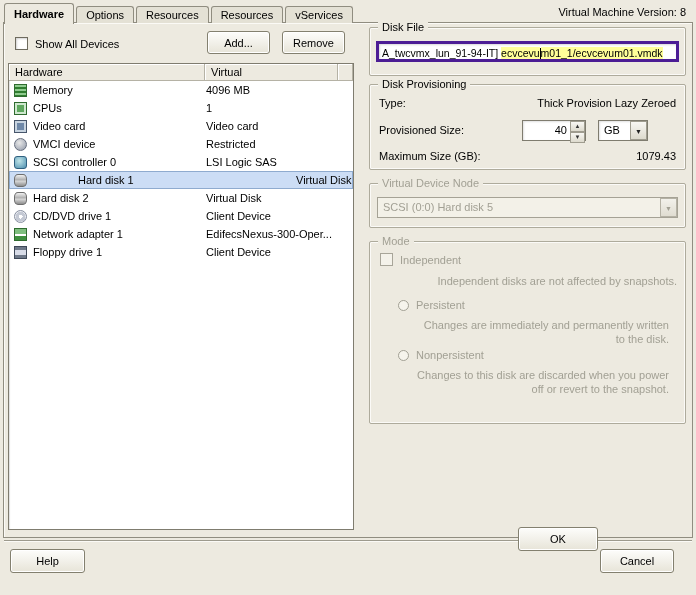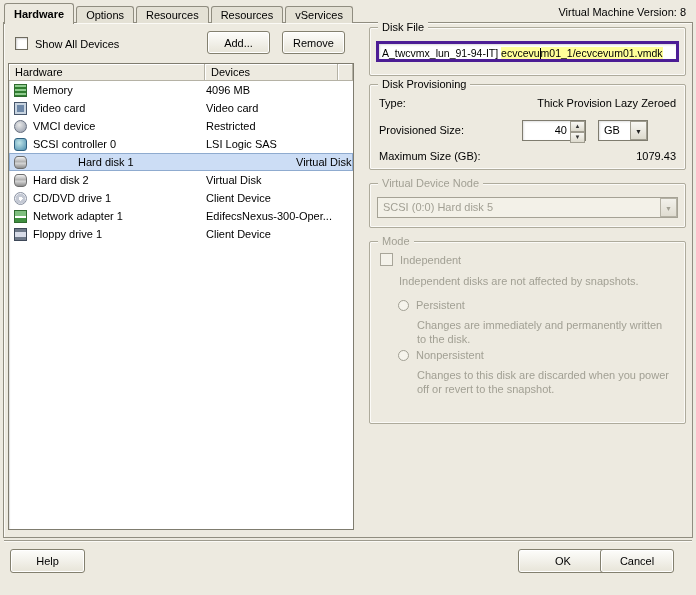--- a/index.html
+++ b/index.html
@@ -139,35 +139,35 @@
   
   .g-vdn { left:369px; top:183px; width:317px; height:45px; }
   .vdn-combo {
     position:absolute; left:7px; top:13px; right:7px; height:21px;
     background:#F3F1E8; border:1px solid #A5A295; display:flex; cursor:default;
   }
   .vdn-combo .combo-text { color:#A2A094; }
   .vdn-combo .combo-arrow { color:#A2A094; background:linear-gradient(#F2F1EB,#E0DDD1); border-color:#B5B2A5; }
 
   
-  .g-mode { left:369px; top:241px; width:317px; height:183px; }
+  .g-mode { left:369px; top:241px; width:317px; height:183px;text-align:right; }
   .ctl-row { position:absolute; display:flex; align-items:center; gap:7px; cursor:default; }
   .radio {
     width:11px; height:11px; border-radius:50%;
     border:1px solid #A2A094; background:#F6F4EC; flex:none;
   }
   .desc { position:absolute; color:#A2A094; line-height:14px; }
 
   
   .separator {
     position:absolute; left:4px; top:540px; width:688px; height:0;
     border-top:1px solid #9D9A8D; border-bottom:1px solid #FBFAF6; z-index:2;
   }
   .btn-help   { left:10px;  top:549px; width:75px; height:24px; }
-  .btn-ok     { left:518px; top:549px; width:90px; height:24px; }
+  .btn-ok     { left:518px; top:527px; width:80px; height:24px; }
   .btn-cancel { left:600px; top:549px; width:74px; height:24px; }
 </style>
 </head>
 <body>
 
 <div class="dialog">
 
   <div class="version-label">Virtual Machine Version: 8</div>
 
   <div class="tab-bar">
@@ -184,28 +184,33 @@
     <span class="checkbox"></span>
     <span>Show All Devices</span>
   </div>
 
   <button class="btn btn-add">Add...</button>
   <button class="btn btn-remove">Remove</button>
 
   <div class="hw-table">
     <div class="hw-header">
       <div class="hw-h1">Hardware</div>
-      <div class="hw-h2">Devices</div>
+      <div class="hw-h2">Virtual</div>
       <div class="hw-hend"></div>
     </div>
 
     <div class="hw-row">
       <span class="icon i-memory"></span>
       <span class="hw-name">Memory</span>
       <span class="hw-sum">4096 MB</span>
+    </div>
+    <div class="hw-row">
+      <span class="icon i-cpu"></span>
+      <span class="hw-name">CPUs</span>
+      <span class="hw-sum">1</span>
     </div>
     <div class="hw-row">
       <span class="icon i-video"></span>
       <span class="hw-name">Video card</span>
       <span class="hw-sum">Video card</span>
     </div>
     <div class="hw-row">
       <span class="icon i-vmci"></span>
       <span class="hw-name">VMCI device</span>
       <span class="hw-sum">Restricted</span>

